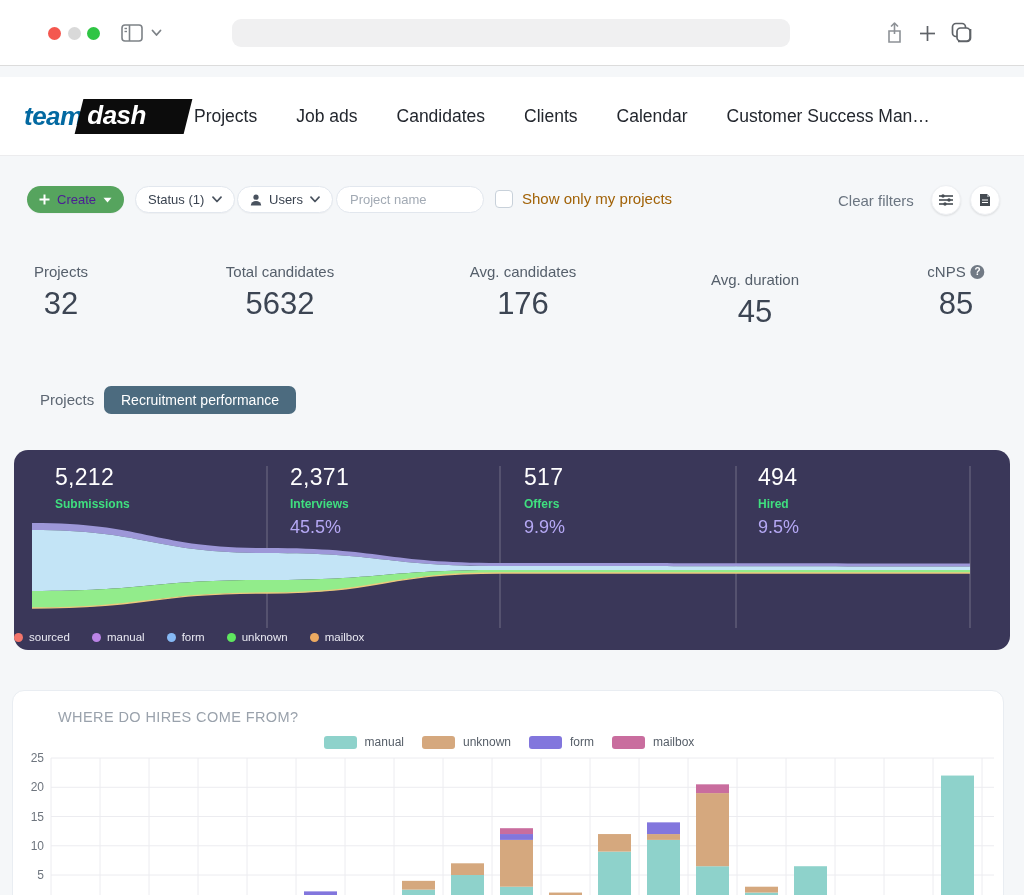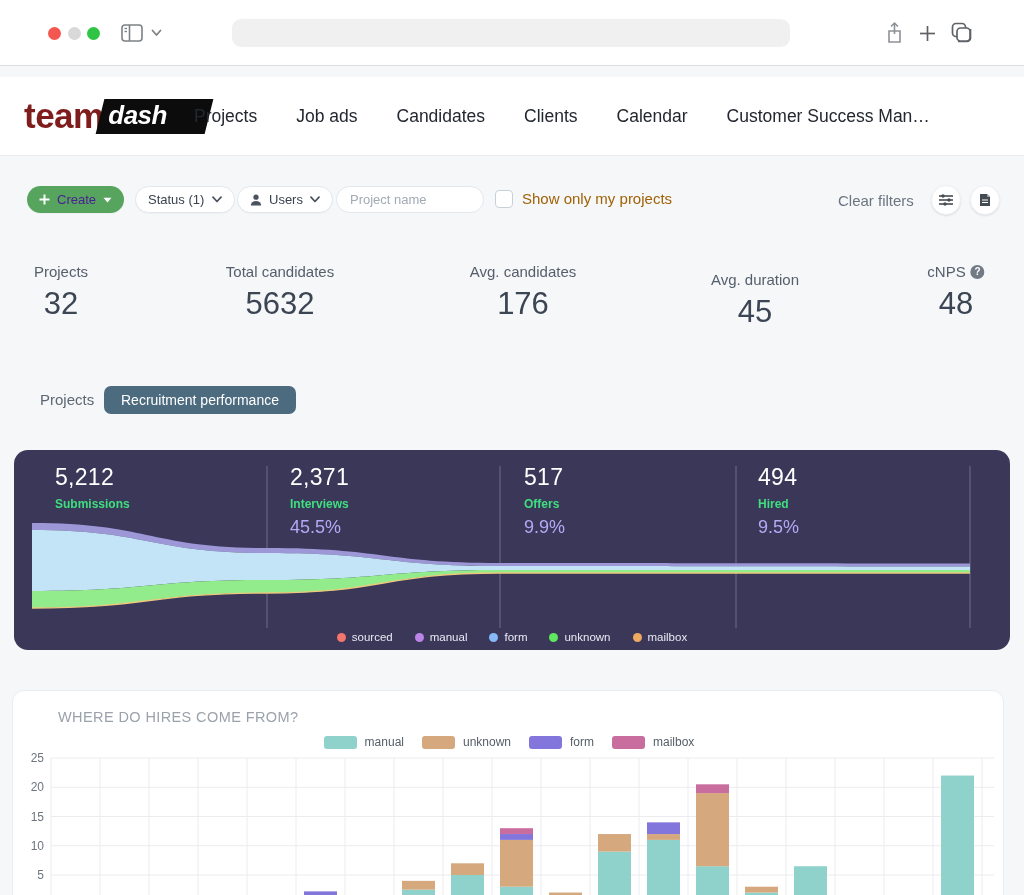--- a/index.html
+++ b/index.html
@@ -12,21 +12,21 @@
   .tl { position:absolute; top:27px; width:13px; height:13px; border-radius:50%; }
   .tl.red { left:48px; background:#f4574f; }
   .tl.gray { left:68px; background:#d9d9d9; }
   .tl.green { left:87px; background:#2fc544; }
   .chrome-icon { position:absolute; color:#7d8287; }
   .urlbar { position:absolute; left:232px; top:19px; width:558px; height:28px; background:#f0f0f1; border-radius:9px; border:none; outline:none; padding:0 12px; font-size:13px; color:#333; }
 
   
   .navbar { position:absolute; left:0; top:77px; width:1024px; height:79px; background:#fff; border-bottom:1px solid #ececee; }
   .logo { position:absolute; left:24px; top:22px; height:34px; display:flex; align-items:center; cursor:pointer; }
-  .logo-team { font-size:35px; font-weight:800; color:#7f1d1d; letter-spacing:-0.5px; }
+  .logo-team { font-size:26px; font-weight:800; font-style:italic; color:#0369a1; letter-spacing:-0.5px; }
   .logo-box { display:inline-block; background:#0c0c0c; transform:skewX(-14deg); margin-left:-4px; padding:1px 42px 3px 8px; }
   .logo-dash { display:inline-block; transform:skewX(14deg); font-size:26px; font-weight:800; font-style:italic; color:#ffffff; letter-spacing:-0.5px; }
   .nav-items { position:absolute; left:194px; top:0; height:79px; display:flex; align-items:center; gap:39px; }
   .nav-item { font-size:17.5px; color:#23272e; cursor:pointer; white-space:nowrap; }
 
   
   .filterbar { position:absolute; left:0; top:156px; width:1024px; height:70px; }
   .pill { position:absolute; top:30px; height:27px; border-radius:14px; display:flex; align-items:center; font-size:13px; color:#3a4350; background:#fff; border:1px solid #e2e7ee; box-shadow:0 1px 1px rgba(0,0,0,0.03); cursor:pointer; }
   .btn-create { left:27px; padding:0 12px; background:var(--create-green); border:none; color:#4c1d95; gap:7px; font-weight:500; }
   .pill-status { left:135px; padding:0 12px; gap:8px; }
@@ -50,21 +50,21 @@
   .tab-inactive { position:absolute; left:40px; top:391px; font-size:15px; color:#5d6773; cursor:pointer; }
   .tab-active { position:absolute; left:104px; top:386px; height:28px; padding:0 17px; border-radius:7px; background:var(--tab-active); color:#fff; font-size:14px; display:flex; align-items:center; cursor:pointer; }
 
   
   .funnel-panel { position:absolute; left:14px; top:450px; width:996px; height:200px; background:var(--panel-bg); border-radius:14px; }
   .fstage { position:absolute; top:14px; }
   .fstage .fval { font-size:23px; color:#ffffff; letter-spacing:0.3px; }
   .fstage .flbl { font-size:12px; font-weight:700; color:var(--stage-green); margin-top:6px; }
   .fstage .fpct { font-size:18px; font-weight:400; color:var(--stage-pct); margin-top:6px; }
   .funnel-svg { position:absolute; left:0; top:0; }
-  .flegend { position:absolute; left:0; bottom:7px; width:996px; display:flex; justify-content:center; gap:22px; }
+  .flegend { position:absolute; left:0; bottom:7px; width:996px; display:flex; gap:22px; }
   .flegend .item { display:flex; align-items:center; gap:6px; font-size:11.5px; color:#e9e9f2; cursor:pointer; }
   .flegend .dot { width:9px; height:9px; border-radius:50%; }
 
   
   .hires-card { position:absolute; left:12px; top:690px; width:992px; height:230px; background:#fff; border:1px solid #e9edf2; border-radius:12px; overflow:hidden; }
   .hires-title { position:absolute; left:45px; top:18px; font-size:14.5px; color:#9aa2ac; letter-spacing:0.4px; }
   .hlegend { position:absolute; left:0; top:44px; width:992px; display:flex; justify-content:center; gap:18px; }
   .hlegend .item { display:flex; align-items:center; gap:8px; font-size:12px; color:#565e68; cursor:pointer; }
   .hlegend .swatch { width:33px; height:13px; border-radius:3px; }
   .hires-svg { position:absolute; left:0; top:0; }
@@ -194,21 +194,21 @@
   </div>
   <div class="stat" style="left:755px;margin-top:8px;">
     <div class="lbl">Avg. duration</div>
     <div class="val">45</div>
   </div>
   <div class="stat" style="left:956px;">
     <div class="lbl">
       <span>cNPS</span>
       <span class="help-badge">?</span>
     </div>
-    <div class="val">48</div>
+    <div class="val">85</div>
   </div>
 
   <span class="tab-inactive">Projects</span>
   <span class="tab-active">Recruitment performance</span>
 
   <div class="funnel-panel">
     <svg id="funnel-svg" class="funnel-svg" width="996" height="200" viewBox="0 0 996 200">
         <line x1="253" y1="16" x2="253" y2="178" stroke="rgba(255,255,255,0.28)" stroke-width="1"></line>
         <line x1="486" y1="16" x2="486" y2="178" stroke="rgba(255,255,255,0.28)" stroke-width="1"></line>
         <line x1="722" y1="16" x2="722" y2="178" stroke="rgba(255,255,255,0.28)" stroke-width="1"></line>

